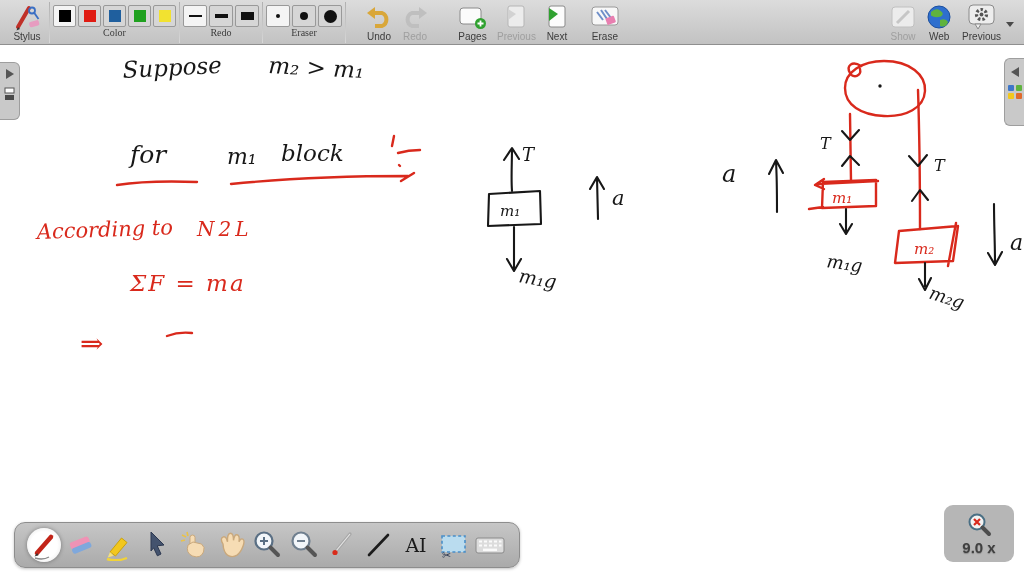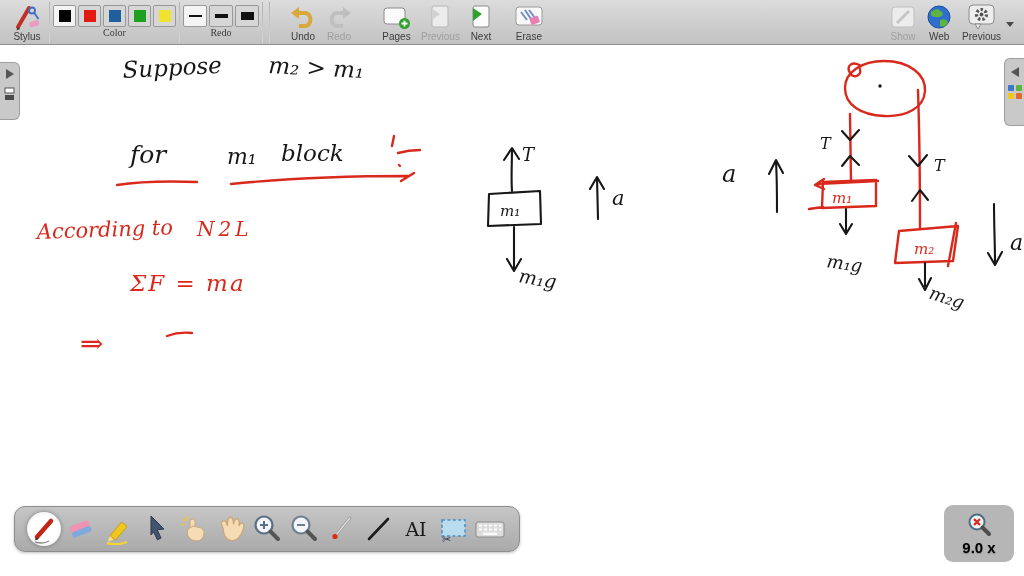--- a/index.html
+++ b/index.html
@@ -27,34 +27,34 @@
   .mini-btn{width:22px;height:20px;border:1px solid #999;border-radius:2px;
             background:#d6d6d6;display:flex;align-items:center;justify-content:center;}
   .mini-btn.sel{background:#f4f4f4;}
   .lbar{background:#111;width:13px;display:block;}
   .edot{background:#111;border-radius:50%;display:block;}
   .spacer{flex:1;}
   .chev{width:0;height:0;border-left:4px solid transparent;border-right:4px solid transparent;
         border-top:5px solid #4a4a4a;margin:22px 2px 0 0;}
 
   
-  #bottombar{position:absolute;left:14px;bottom:24px;width:506px;height:46px;z-index:6;
+  #bottombar{position:absolute;left:14px;bottom:8px;width:506px;height:46px;z-index:6;
              background:linear-gradient(#c6c6c6,#aaaaaa);
              border:1px solid #8d8d8d;border-radius:11px;
              display:flex;align-items:center;justify-content:space-between;
              padding:0 12px;box-sizing:border-box;box-shadow:0 1px 3px rgba(0,0,0,.25);}
   .bt{width:34px;height:36px;display:flex;align-items:center;justify-content:center;}
   .bt.selected{background:radial-gradient(circle,#ffffff 55%,#e2e2e2 100%);
                border-radius:50%;height:34px;box-shadow:0 0 4px rgba(0,0,0,.35);}
 
   
   #zoombadge{position:absolute;right:10px;bottom:14px;width:70px;height:57px;z-index:6;
              background:#b6b6b6;border-radius:9px;display:flex;flex-direction:column;
              align-items:center;justify-content:center;gap:1px;}
-  #zoombadge .zval{color:#000000;font-weight:bold;font-size:15px;
+  #zoombadge .zval{color:#404040;font-weight:bold;font-size:15px;
                    text-shadow:0 1px 1px #8a8a8a;}
 
   
   #left-tab{position:absolute;left:0;top:62px;width:20px;height:58px;z-index:6;
             background:#c9c9c9;border:1px solid #9e9e9e;border-left:none;
             border-radius:0 6px 6px 0;display:flex;flex-direction:column;
             align-items:center;padding-top:6px;box-sizing:border-box;gap:8px;}
   .tri-r{width:0;height:0;border-top:5px solid transparent;border-bottom:5px solid transparent;
          border-left:8px solid #555;}
   #right-tab{position:absolute;right:0;top:58px;width:20px;height:68px;z-index:6;
@@ -127,20 +127,34 @@
         </div>
       <div class="mini-btn">
           <span class="lbar" style="height:8px"></span>
         </div>
     </div>
     <div class="tb-label">Redo</div>
   </div>
 
   <div class="tb-sep"></div>
 
+  <div class="tb-group">
+    <div class="tb-row">
+      <div class="mini-btn sel">
+          <span class="edot" style="width:4px;height:4px"></span>
+        </div>
+      <div class="mini-btn">
+          <span class="edot" style="width:8px;height:8px"></span>
+        </div>
+      <div class="mini-btn">
+          <span class="edot" style="width:13px;height:13px"></span>
+        </div>
+    </div>
+    <div class="tb-label">Eraser</div>
+  </div>
 
   <div class="tb-sep"></div>
 
 
   <div class="tb-item" style="margin-left:12px">
     <div class="tb-icon">
       <svg width="26" height="26" viewBox="0 0 26 26">
         <path d="M8 9 h8 a7 7 0 0 1 0 13 h-7" fill="none" stroke="#d9a73a" stroke-width="4"></path>
         <polygon points="9,3 9,15 1,9" fill="#d9a73a"></polygon>
       </svg>

